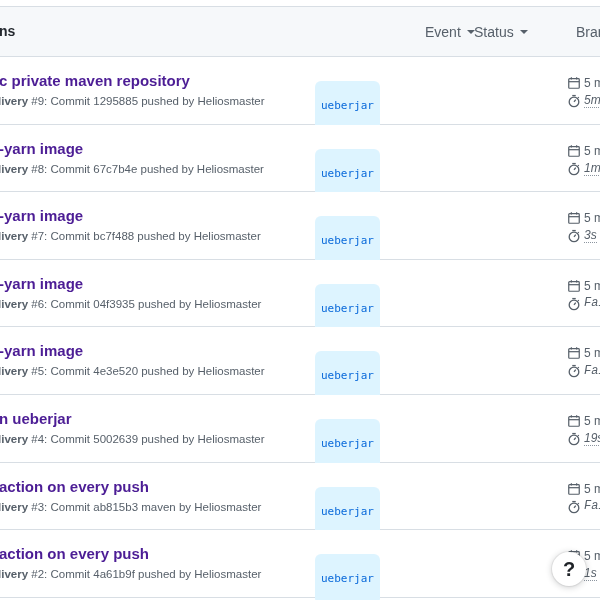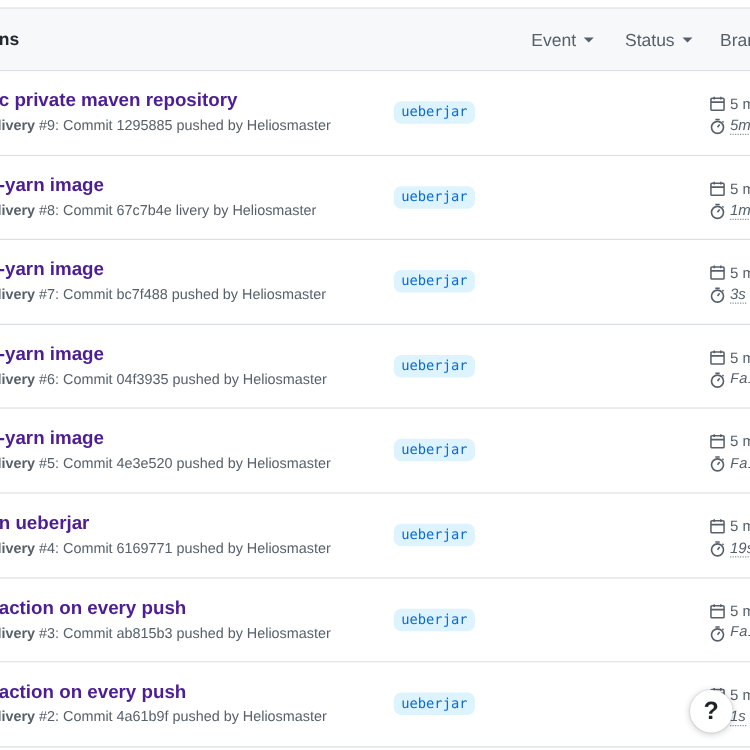--- a/index.html
+++ b/index.html
@@ -30,21 +30,21 @@
   }
   .row-title {
     position:absolute; left:-1px; top:15px; font-size:15px; font-weight:600; color:#4c1d95; white-space:nowrap;
   }
   .row-sub {
     position:absolute; left:-2px; top:38px; font-size:11.5px; color:#57606a; white-space:nowrap;
   }
   .row-sub .wf { font-weight:600; color:#57606a; }
   .branch {
     position:absolute; left:315px; top:24px; height:18px; line-height:18px;
-    padding:0 6px; border-radius:6px; background:#ddf4ff; color:#0969da;
+    padding:16px 6px; border-radius:6px; background:#ddf4ff; color:#0969da;
     font-family:"DejaVu Sans Mono", "Liberation Mono", monospace; font-size:11px; cursor:pointer;
   }
   .meta { position:absolute; left:567px; top:17px; font-size:12px; color:#57606a; white-space:nowrap; }
   .meta-line { height:18px; display:flex; align-items:center; gap:3px; }
   .meta-line svg { flex:none; }
   .dur { border-bottom:1px dotted #8c959f; line-height:13px;font-style:italic; }
   .failed { font-style:italic;font-family:Liberation Mono, monospace; }
   .help {
     position:absolute; left:552px; top:552px; width:34px; height:34px; border-radius:50%;
     background:#ffffff; box-shadow:0 1px 6px rgba(31,35,40,0.25), 0 0 0 1px rgba(31,35,40,0.06);
@@ -56,21 +56,21 @@
 <body>
 
 <div class="topline"></div>
 
 <div class="header">
   <span class="header-title">ns</span>
   <div id="filters">
       <span class="filter" style="left: 425px;">
     <span class="flabel">Event</span><span class="caret"></span>
   </span>
-      <span class="filter" style="left: 500px;">
+      <span class="filter" style="left: 474px;">
     <span class="flabel">Status</span><span class="caret"></span>
   </span>
       <span class="filter" style="left: 576px;">
     <span class="flabel">Branch</span>
   </span>
     </div>
 </div>
 
 <div class="rows" id="rows">
     <div class="row">
@@ -98,21 +98,21 @@
             <line x1="12.5" y1="3.5" x2="13.5" y2="4.5" stroke="#57606a" stroke-width="1.4"></line>
           </svg>
         <span class="dur">5m</span>
       </div>
     </div>
   </div>
     <div class="row">
     <a class="row-title">-yarn image</a>
     <div class="row-sub">
       <span class="wf">livery</span>
-      <span class="rest"> #8: Commit 67c7b4e livery by Heliosmaster</span>
+      <span class="rest"> #8: Commit 67c7b4e pushed by Heliosmaster</span>
     </div>
     <span class="branch">ueberjar</span>
     <div class="meta">
       <div class="meta-line">
         <svg width="14" height="14" viewBox="0 0 16 16">
             <rect x="2" y="3" width="12" height="11" rx="1" fill="none" stroke="#57606a" stroke-width="1.4"></rect>
             <line x1="2" y1="6.5" x2="14" y2="6.5" stroke="#57606a" stroke-width="1.4"></line>
             <line x1="5" y1="1.5" x2="5" y2="4" stroke="#57606a" stroke-width="1.4"></line>
             <line x1="11" y1="1.5" x2="11" y2="4" stroke="#57606a" stroke-width="1.4"></line>
           </svg>
@@ -210,21 +210,21 @@
             <line x1="12.5" y1="3.5" x2="13.5" y2="4.5" stroke="#57606a" stroke-width="1.4"></line>
           </svg>
         <span class="dur failed" style="border-bottom: none;">Fai</span>
       </div>
     </div>
   </div>
     <div class="row">
     <a class="row-title">n ueberjar</a>
     <div class="row-sub">
       <span class="wf">livery</span>
-      <span class="rest"> #4: Commit 6169771 pushed by Heliosmaster</span>
+      <span class="rest"> #4: Commit 5002639 pushed by Heliosmaster</span>
     </div>
     <span class="branch">ueberjar</span>
     <div class="meta">
       <div class="meta-line">
         <svg width="14" height="14" viewBox="0 0 16 16">
             <rect x="2" y="3" width="12" height="11" rx="1" fill="none" stroke="#57606a" stroke-width="1.4"></rect>
             <line x1="2" y1="6.5" x2="14" y2="6.5" stroke="#57606a" stroke-width="1.4"></line>
             <line x1="5" y1="1.5" x2="5" y2="4" stroke="#57606a" stroke-width="1.4"></line>
             <line x1="11" y1="1.5" x2="11" y2="4" stroke="#57606a" stroke-width="1.4"></line>
           </svg>
@@ -238,21 +238,21 @@
             <line x1="12.5" y1="3.5" x2="13.5" y2="4.5" stroke="#57606a" stroke-width="1.4"></line>
           </svg>
         <span class="dur">19s</span>
       </div>
     </div>
   </div>
     <div class="row">
     <a class="row-title">action on every push</a>
     <div class="row-sub">
       <span class="wf">livery</span>
-      <span class="rest"> #3: Commit ab815b3 pushed by Heliosmaster</span>
+      <span class="rest"> #3: Commit ab815b3 maven by Heliosmaster</span>
     </div>
     <span class="branch">ueberjar</span>
     <div class="meta">
       <div class="meta-line">
         <svg width="14" height="14" viewBox="0 0 16 16">
             <rect x="2" y="3" width="12" height="11" rx="1" fill="none" stroke="#57606a" stroke-width="1.4"></rect>
             <line x1="2" y1="6.5" x2="14" y2="6.5" stroke="#57606a" stroke-width="1.4"></line>
             <line x1="5" y1="1.5" x2="5" y2="4" stroke="#57606a" stroke-width="1.4"></line>
             <line x1="11" y1="1.5" x2="11" y2="4" stroke="#57606a" stroke-width="1.4"></line>
           </svg>

